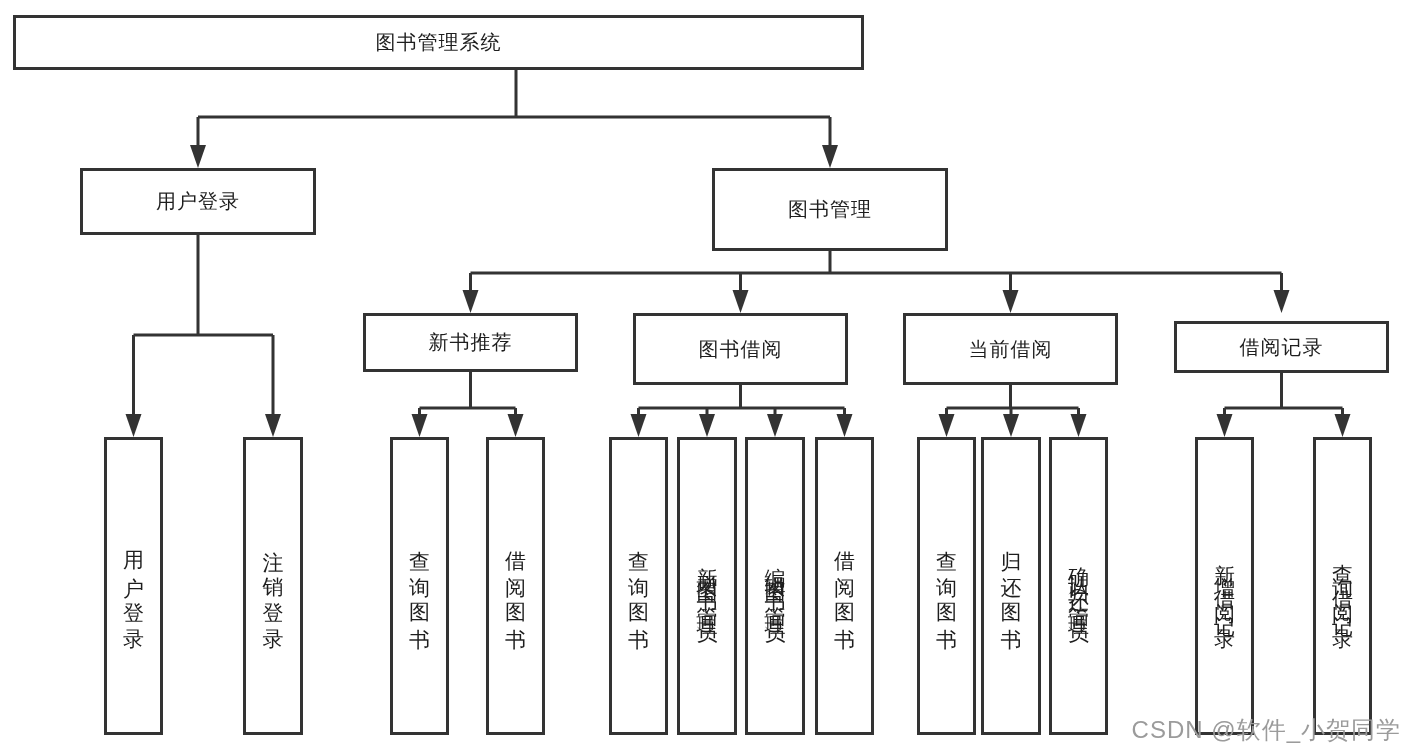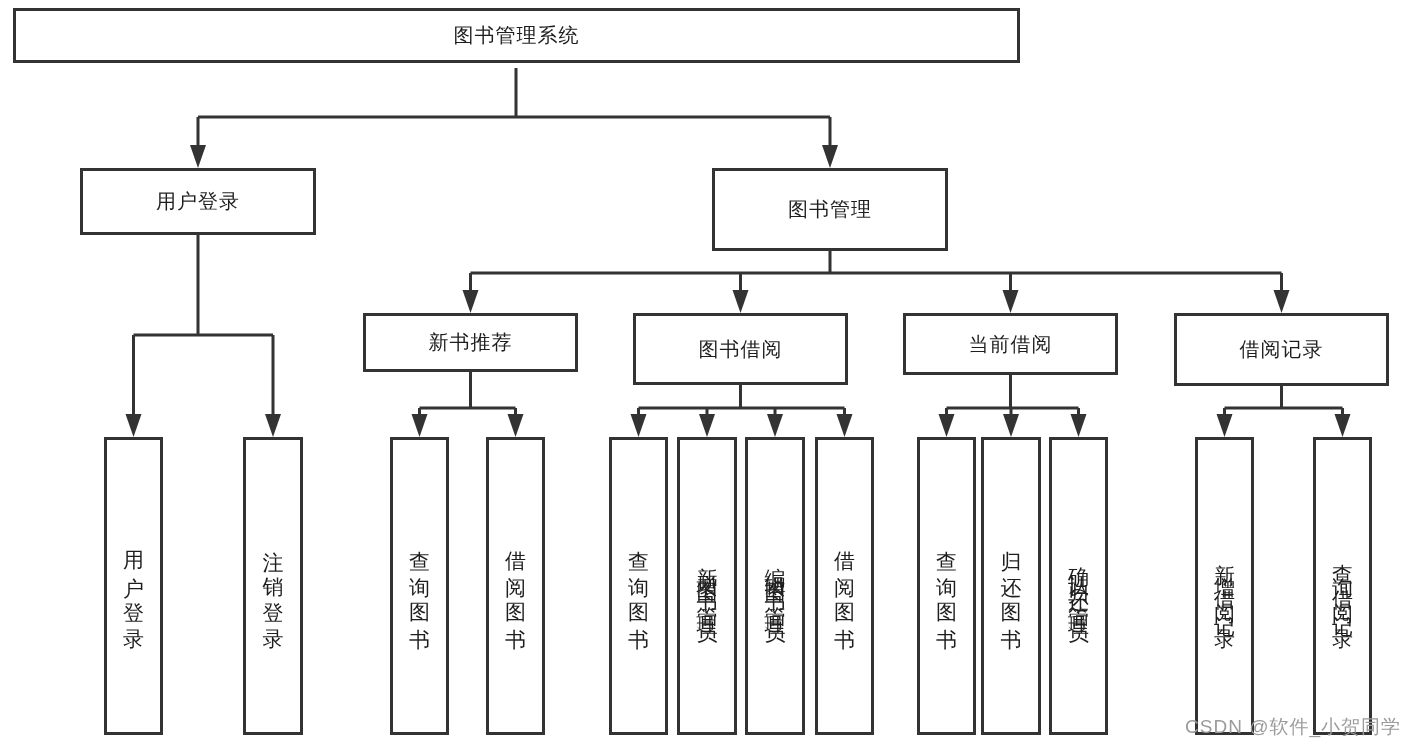--- a/index.html
+++ b/index.html
@@ -56,21 +56,21 @@
     white-space: nowrap;
   }
   .leaf .v-s { letter-spacing: 26px; }   
   .leaf .v-m { letter-spacing: 13px; }   
   .leaf .v-l { letter-spacing: 8px;  }   
 
   .watermark {
     position: absolute;
     right: 4px;
     top: 714px;
-    font-size: 19px;
+    font-size: 24px;
     color: var(--watermark);
     letter-spacing: 1px;
     z-index: 5;
     white-space: nowrap;
   }
 </style>
 </head>
 <body>
 
 <div class="canvas">
@@ -107,41 +107,41 @@
     <polygon points="699,414 715,414 707,437"></polygon>
     <polygon points="767,414 783,414 775,437"></polygon>
     <polygon points="836.5,414 852.5,414 844.5,437"></polygon>
     <polygon points="938.5,414 954.5,414 946.5,437"></polygon>
     <polygon points="1003,414 1019,414 1011,437"></polygon>
     <polygon points="1070.5,414 1086.5,414 1078.5,437"></polygon>
     <polygon points="1216.5,414 1232.5,414 1224.5,437"></polygon>
     <polygon points="1334.5,414 1350.5,414 1342.5,437"></polygon>
   </svg>
 
-  <div class="node" style="left:13px;top:8px;width:1007px;height:55px">
+  <div class="node" style="left:13px;top:15px;width:851px;height:55px">
     <span class="lbl">图书管理系统</span>
   </div>
 
   <div class="node" style="left:80px;top:168px;width:236px;height:67px">
     <span class="lbl">用户登录</span>
   </div>
   <div class="node" style="left:712px;top:168px;width:236px;height:83px">
     <span class="lbl">图书管理</span>
   </div>
 
   <div class="node" style="left:363px;top:313px;width:215px;height:59px">
     <span class="lbl">新书推荐</span>
   </div>
   <div class="node" style="left:633px;top:313px;width:215px;height:72px">
     <span class="lbl">图书借阅</span>
   </div>
-  <div class="node" style="left:903px;top:313px;width:215px;height:62px">
+  <div class="node" style="left:903px;top:313px;width:215px;height:72px">
     <span class="lbl">当前借阅</span>
   </div>
-  <div class="node" style="left:1174px;top:313px;width:215px;height:73px">
+  <div class="node" style="left:1174px;top:321px;width:215px;height:52px">
     <span class="lbl">借阅记录</span>
   </div>
 
   <div class="node leaf" style="left:104px;top:437px;width:59px;height:298px">
     <span class="lbl v-s">用户登录</span>
   </div>
   <div class="node leaf" style="left:243px;top:437px;width:60px;height:298px">
     <span class="lbl v-s">注销登录</span>
   </div>
 

